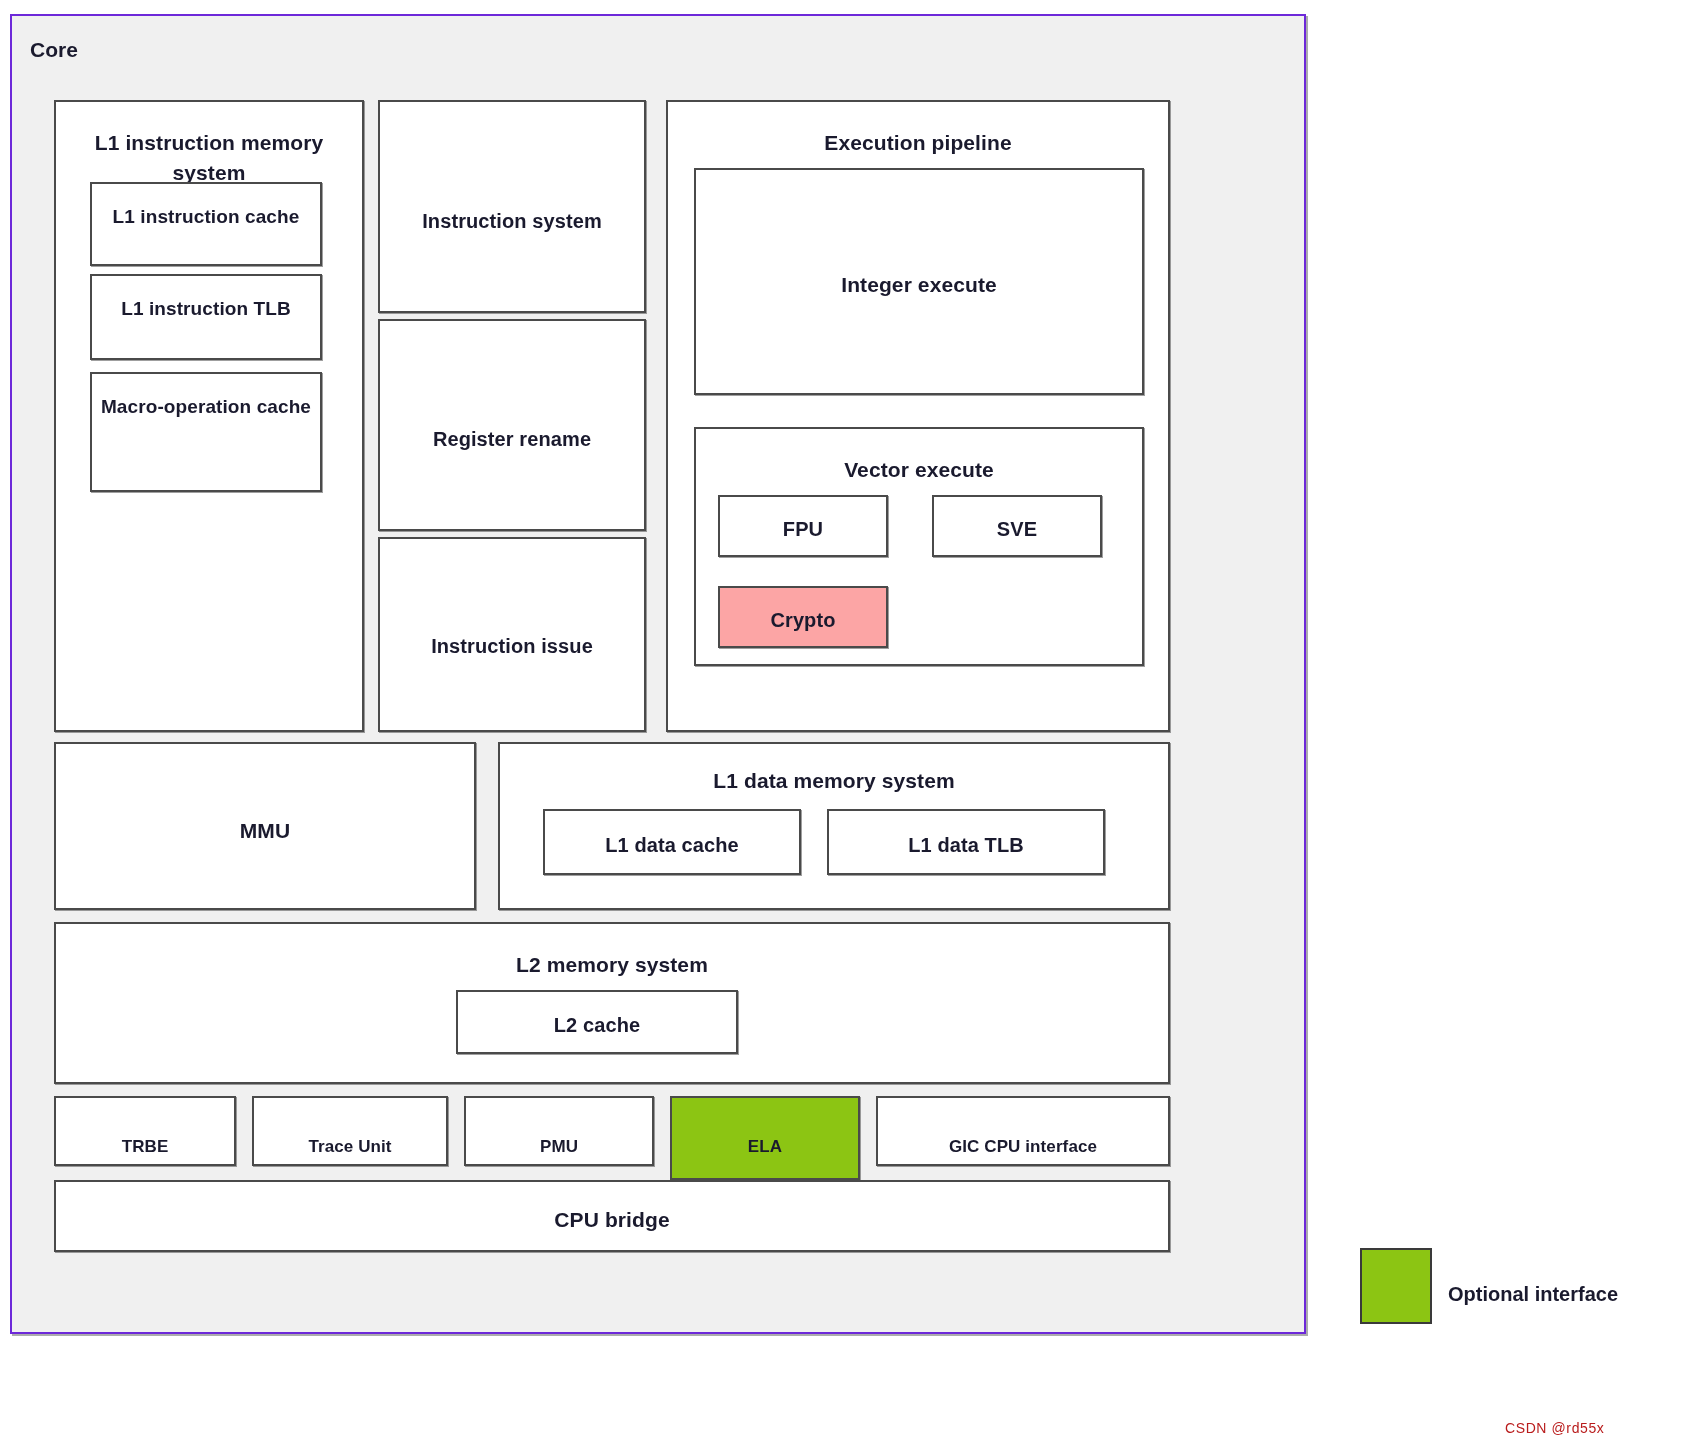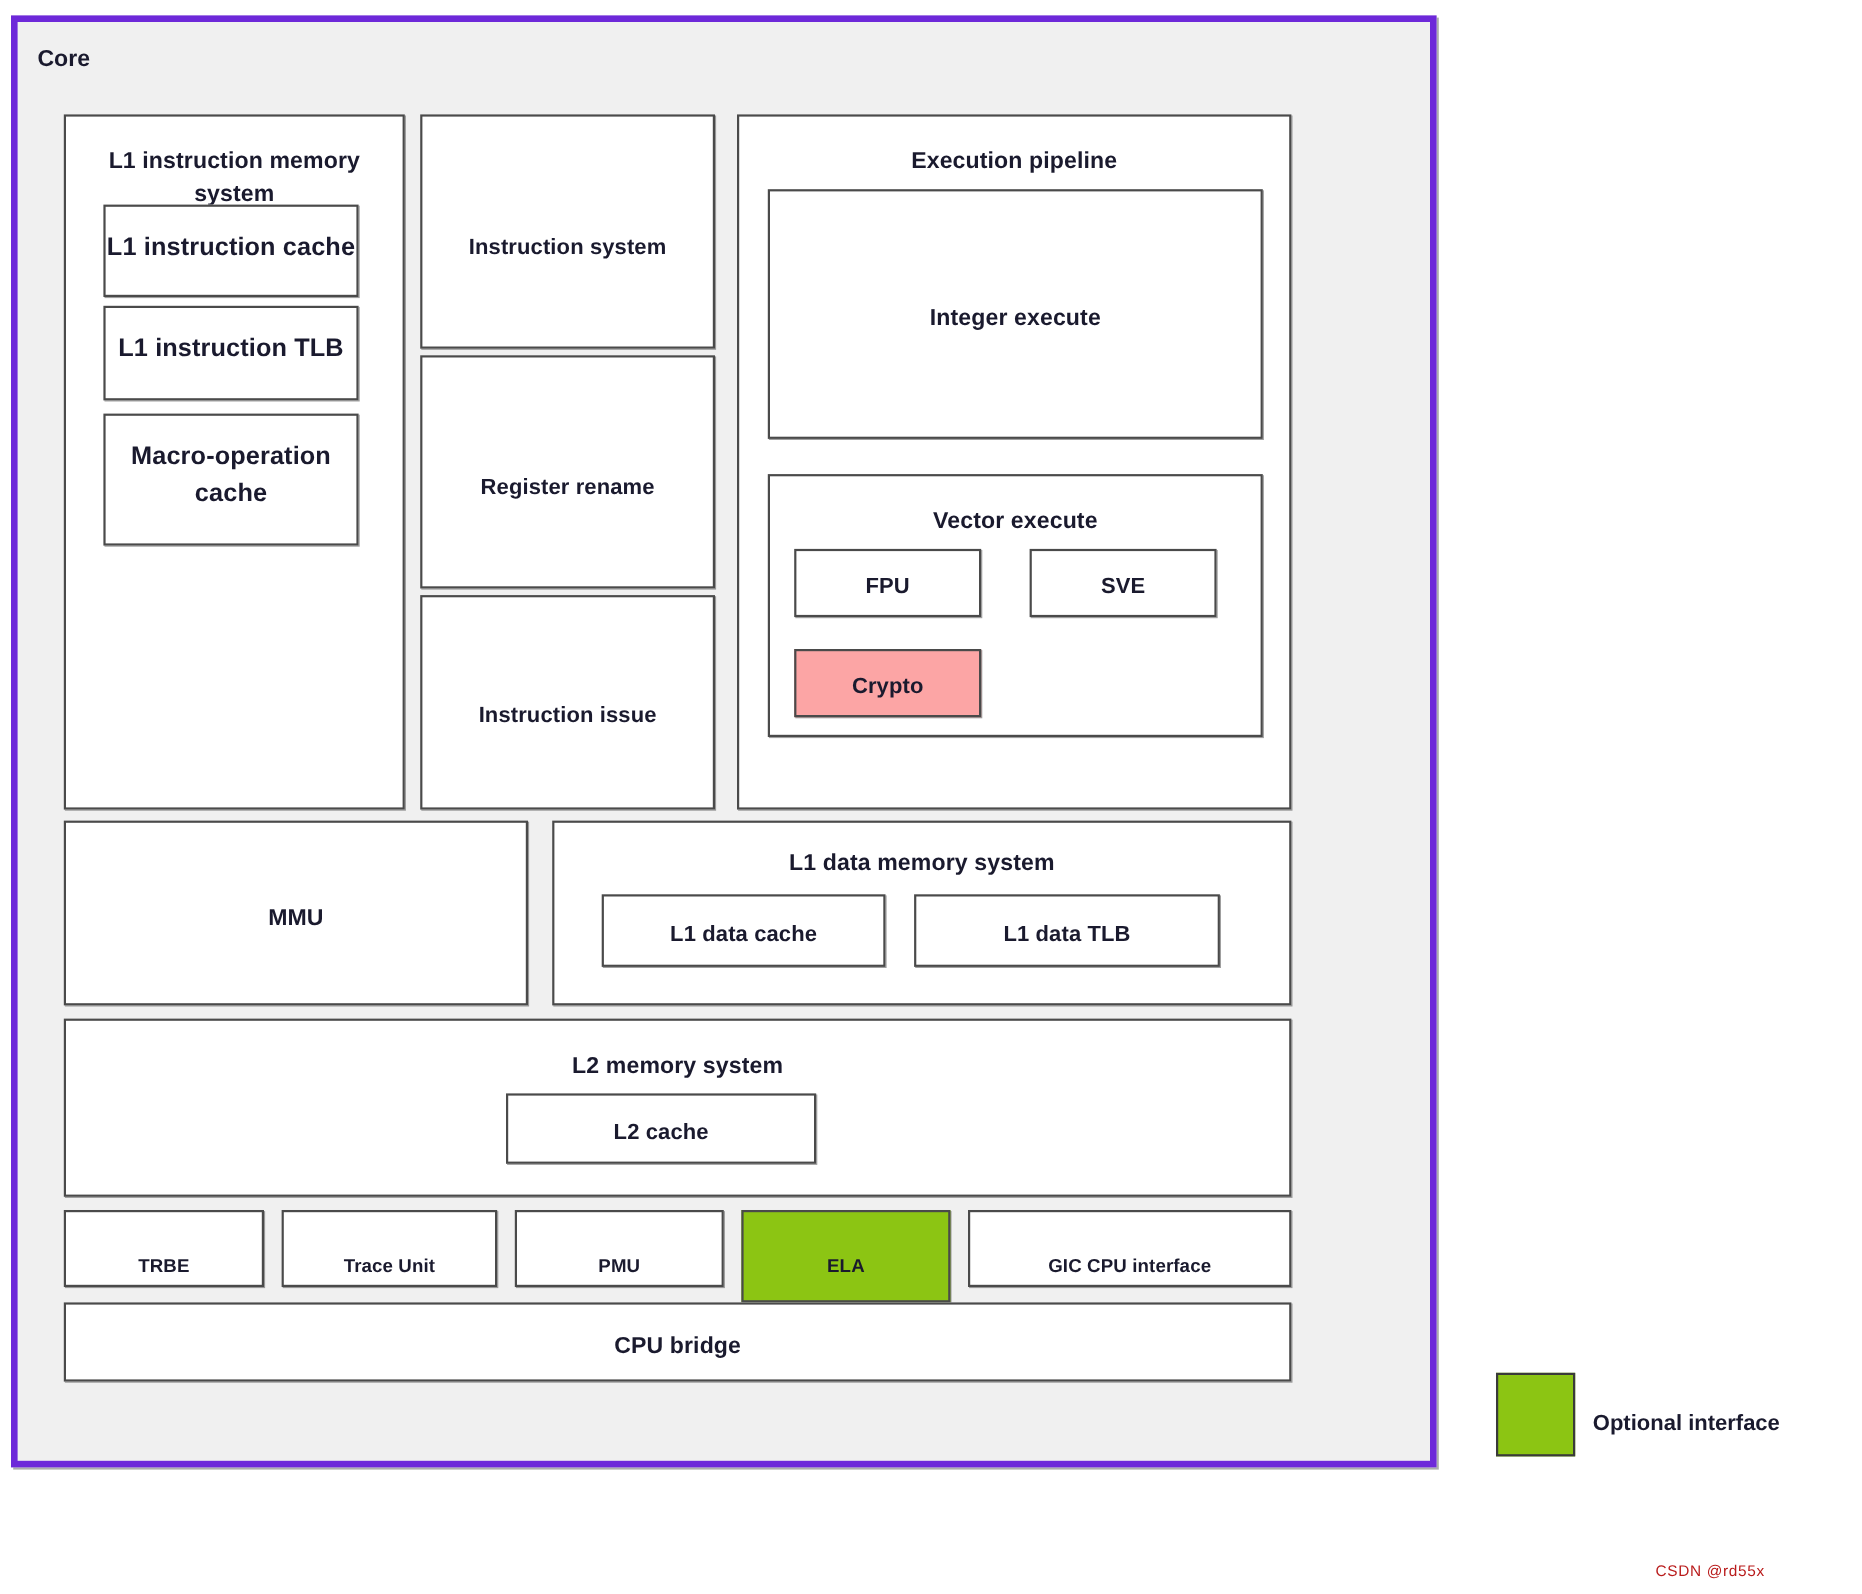--- a/index.html
+++ b/index.html
@@ -37,41 +37,41 @@
 
   
   #core-container {
     position: absolute;
     left: 10px;
     top: 14px;
     width: 1296px;
     height: 1320px;
     box-sizing: border-box;
     background: #f0f0f0;
-    border: 6px solid #6d28d9;
+    border: 2px solid #6d28d9;
     box-shadow: 2px 2px 0 0 rgba(90,90,90,0.5);
   }
   #core-title {
     position: absolute;
     left: 18px;
     top: 22px;
     font-size: 21px;
     font-weight: bold;
   }
 
   
   #l1-imem {
     left: 42px; top: 84px; width: 310px; height: 632px;
   }
   #l1-imem > .label { top: 26px; font-size: 21px; }
 
   #l1-icache  { left: 78px; top: 166px; width: 232px; height: 84px; }
   #l1-itlb    { left: 78px; top: 258px; width: 232px; height: 86px; }
   #macro-op   { left: 78px; top: 356px; width: 232px; height: 120px; }
-  .sub-two-line > .label { top: 20px; font-size: 23px; }
+  .sub-two-line > .label { top: 20px; font-size: 19px; }
 
   
   #instr-decode { left: 366px; top: 84px; width: 268px; height: 213px; }
   #reg-rename   { left: 366px; top: 303px; width: 268px; height: 212px; }
   #instr-issue  { left: 366px; top: 521px; width: 268px; height: 195px; }
   #instr-decode > .label,
   #reg-rename > .label,
   #instr-issue > .label { font-size: 20px; }
   #instr-decode > .label { top: 105px; }
   #reg-rename   > .label { top: 104px; }

